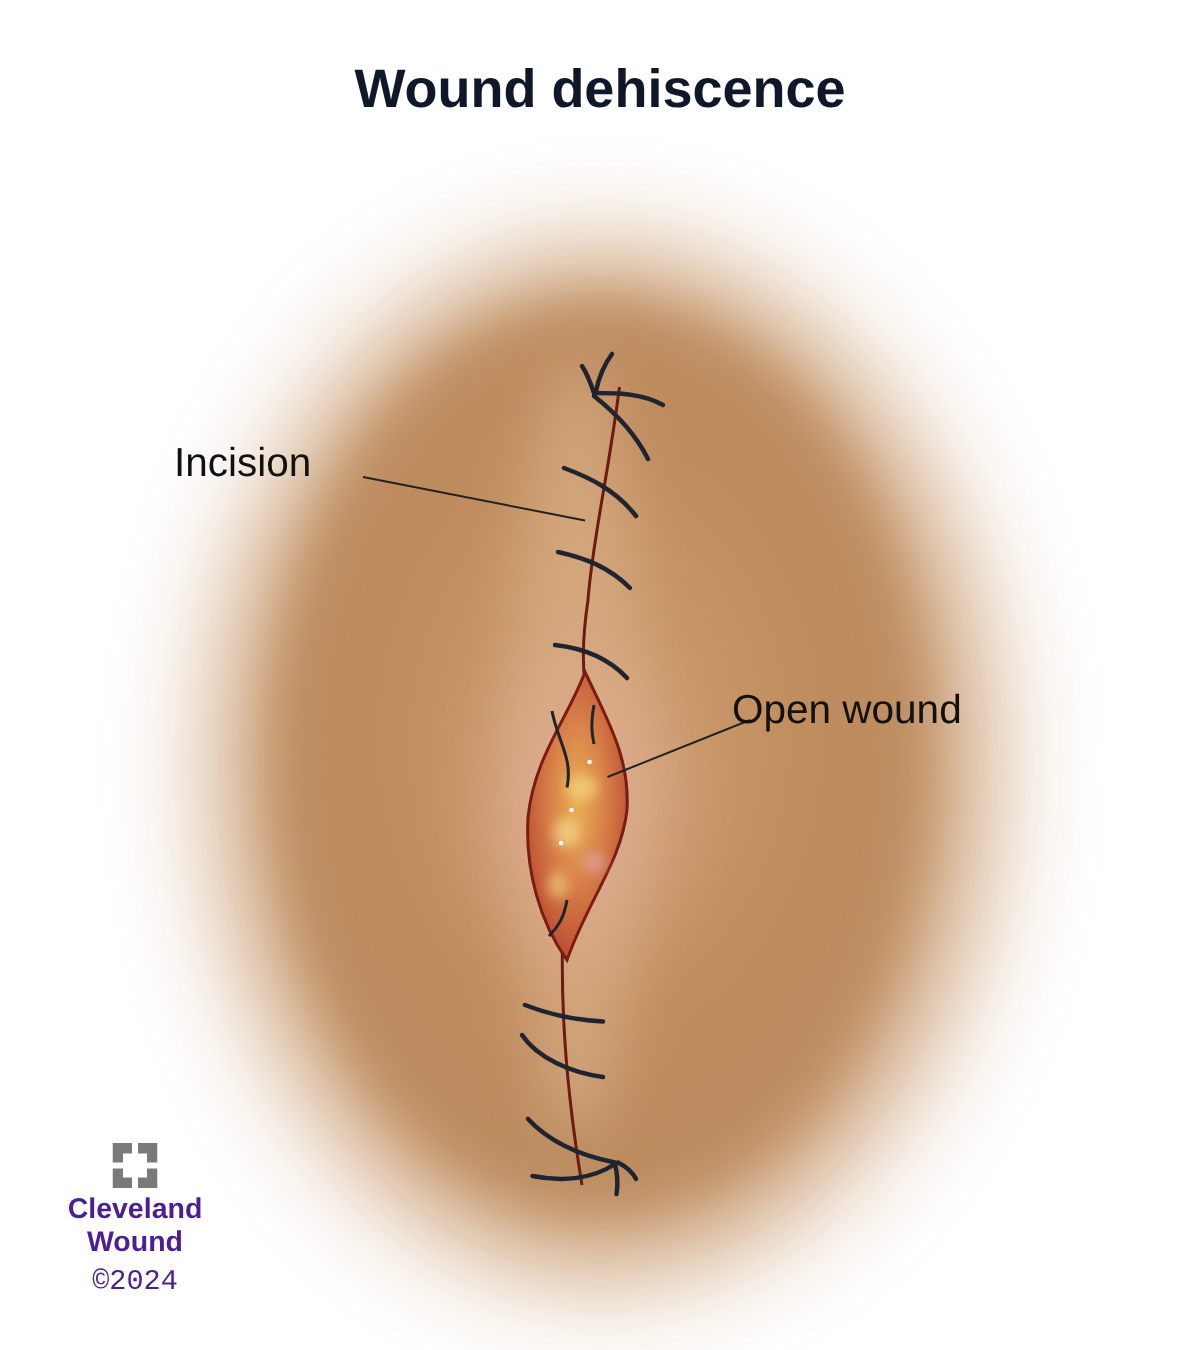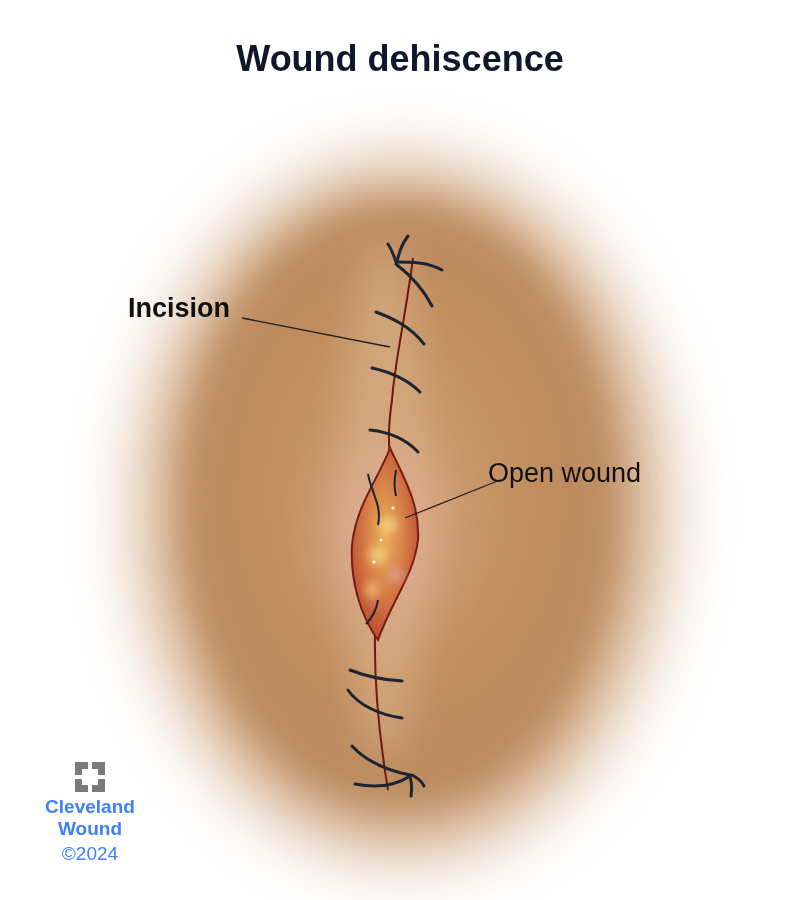--- a/index.html
+++ b/index.html
@@ -4,27 +4,27 @@
 <style>
   html, body { margin: 0; padding: 0; background: #ffffff; }
   body { width: 800px; height: 900px; position: relative; overflow: hidden;
          font-family: "Liberation Sans", sans-serif; }
   .title { position: absolute; left: 0; right: 0; top: 38px; text-align: center;
            font-family: "Liberation Sans", sans-serif; font-weight: 700; font-size: 36px;
            color: #0f172a; letter-spacing: 0px; }
   .illus { position: absolute; left: 0; top: 0; width: 800px; height: 900px; }
   .label { position: absolute; font-family: "Liberation Sans", sans-serif; font-size: 27px;
            color: #111111; }
-  .label-incision { left: 128px; top: 293px; font-weight: bold; }
+  .label-incision { left: 116px; top: 293px; }
   .label-open { left: 488px; top: 458px; }
   .logo { position: absolute; left: 40px; top: 762px; width: 100px; text-align: center;
-          color: #3b82f6; }
+          color: #4c1d95; }
   .logo-mark { width: 30px; height: 30px; margin: 0 auto 4px auto; display: block; }
   .logo-name { font-weight: 700; font-size: 19px; line-height: 22px; }
-  .logo-year { font-size: 19px; line-height: 24px; margin-top: 2px; }
+  .logo-year { font-size: 19px; line-height: 24px; margin-top: 2px; font-family: Liberation Mono, monospace; }
 </style>
 </head>
 <body>
 
 <div class="title">Wound dehiscence</div>
 
 <svg class="illus" viewBox="0 0 800 900" xmlns="http://www.w3.org/2000/svg">
   <defs>
     <filter id="blurBig" x="-30%" y="-30%" width="160%" height="160%">
       <feGaussianBlur stdDeviation="38"></feGaussianBlur>

